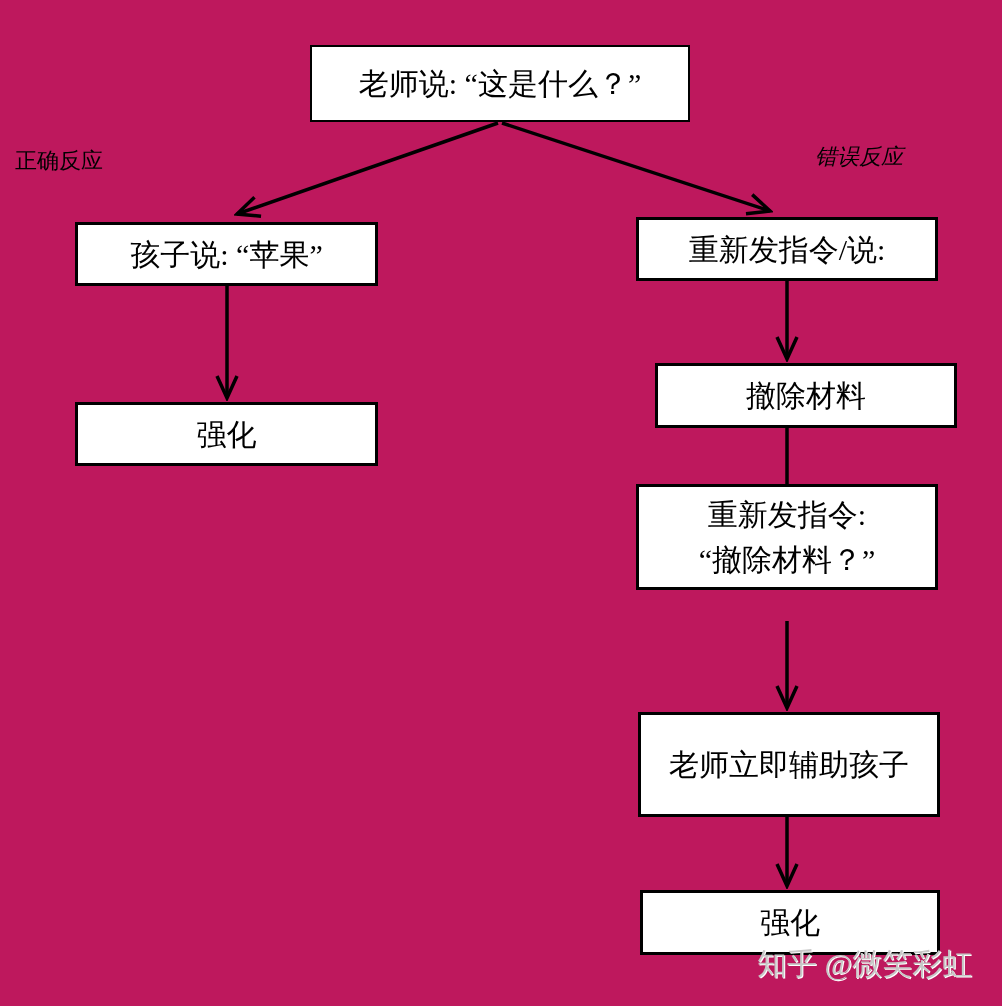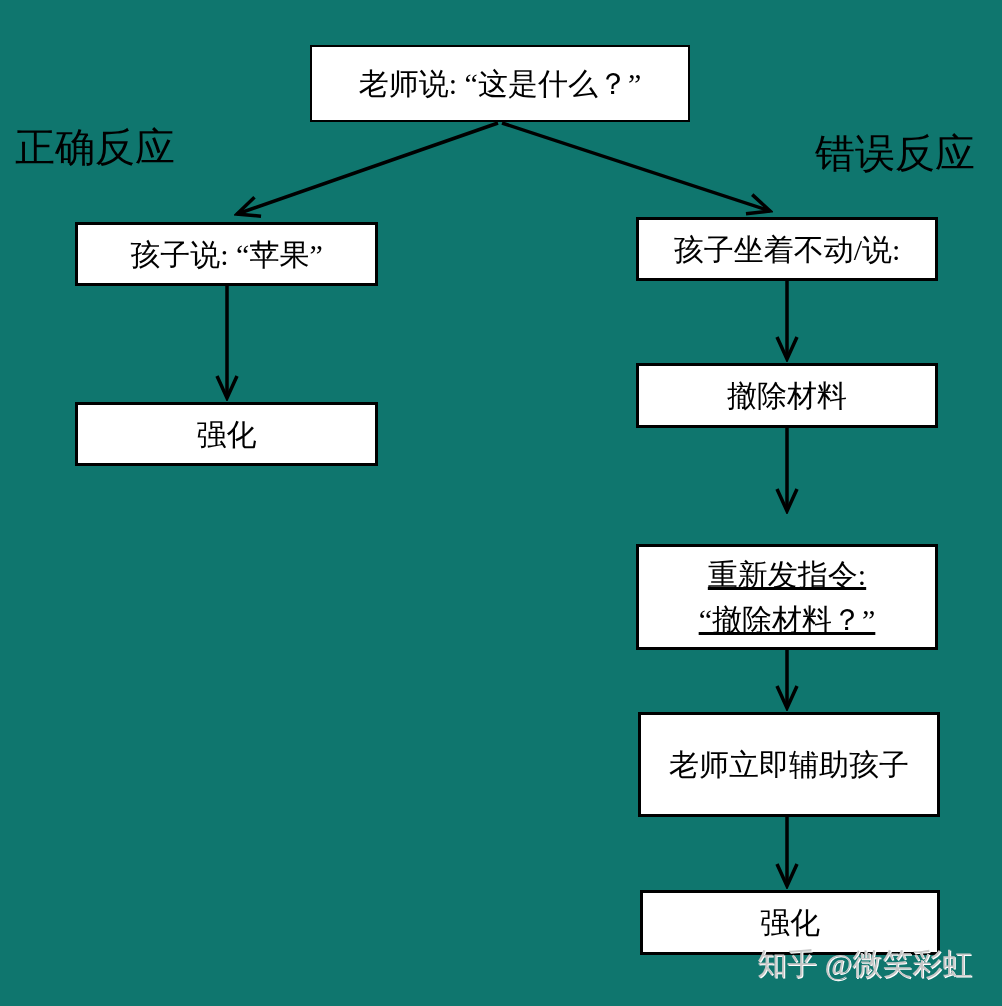--- a/index.html
+++ b/index.html
@@ -5,21 +5,21 @@
   html, body {
     margin: 0;
     padding: 0;
     background: #ffffff;
     font-family: "Liberation Serif", "DejaVu Serif", serif;
   }
   .canvas {
     position: relative;
     width: 1002px;
     height: 1006px;
-    background: #0f766e;
+    background: #be185d;
     overflow: hidden;
     color: #000;
   }
   .arrows {
     position: absolute;
     left: 0;
     top: 0;
     width: 1002px;
     height: 1006px;
     pointer-events: none;
@@ -38,32 +38,33 @@
     line-height: 1.5;
     white-space: nowrap;
   }
   .box-root {
     left: 310px; top: 45px; width: 380px; height: 77px;
     border-width: 2px;
   }
   .box-left-response  { left: 75px;  top: 222px; width: 303px; height: 64px; text-align: right; }
   .box-left-reinforce { left: 75px;  top: 402px; width: 303px; height: 64px; }
   .box-right-response  { left: 636px; top: 217px; width: 302px; height: 64px; }
-  .box-right-remove    { left: 636px; top: 363px; width: 302px; height: 65px; }
-  .box-right-reissue   { left: 636px; top: 544px; width: 302px; height: 106px; text-decoration: underline; }
+  .box-right-remove    { left: 655px; top: 363px; width: 302px; height: 65px; }
+  .box-right-reissue   { left: 636px; top: 484px; width: 302px; height: 106px; }
   .box-right-assist    { left: 638px; top: 712px; width: 302px; height: 105px; }
   .box-right-reinforce { left: 640px; top: 890px; width: 300px; height: 65px; }
   .branch-label {
     position: absolute;
-    font-size: 40px;
+    font-size: 22px;
     line-height: 1.2;
     white-space: nowrap;
+    margin-top: 24px;
   }
   .label-correct   { left: 15px;  top: 124px; }
-  .label-incorrect { left: 815px; top: 130px; }
+  .label-incorrect { left: 815px; top: 120px; font-style: italic; }
   .watermark {
     position: absolute;
     left: 757px;
     top: 946px;
     font-size: 30px;
     line-height: 1.2;
     color: #c7c7c7;
     text-shadow: 1px 1px 0 #ffffff;
     white-space: nowrap;
     z-index: 5;
@@ -103,21 +104,21 @@
 
   <div class="box box-left-response">
     <span>孩子说: “苹果”</span>
   </div>
 
   <div class="box box-left-reinforce">
     <span>强化</span>
   </div>
 
   <div class="box box-right-response">
-    <span>孩子坐着不动/说:</span>
+    <span>重新发指令/说:</span>
   </div>
 
   <div class="box box-right-remove">
     <span>撤除材料</span>
   </div>
 
   <div class="box box-right-reissue">
     <span>重新发指令:</span>
     <span>“撤除材料？”</span>
   </div>

